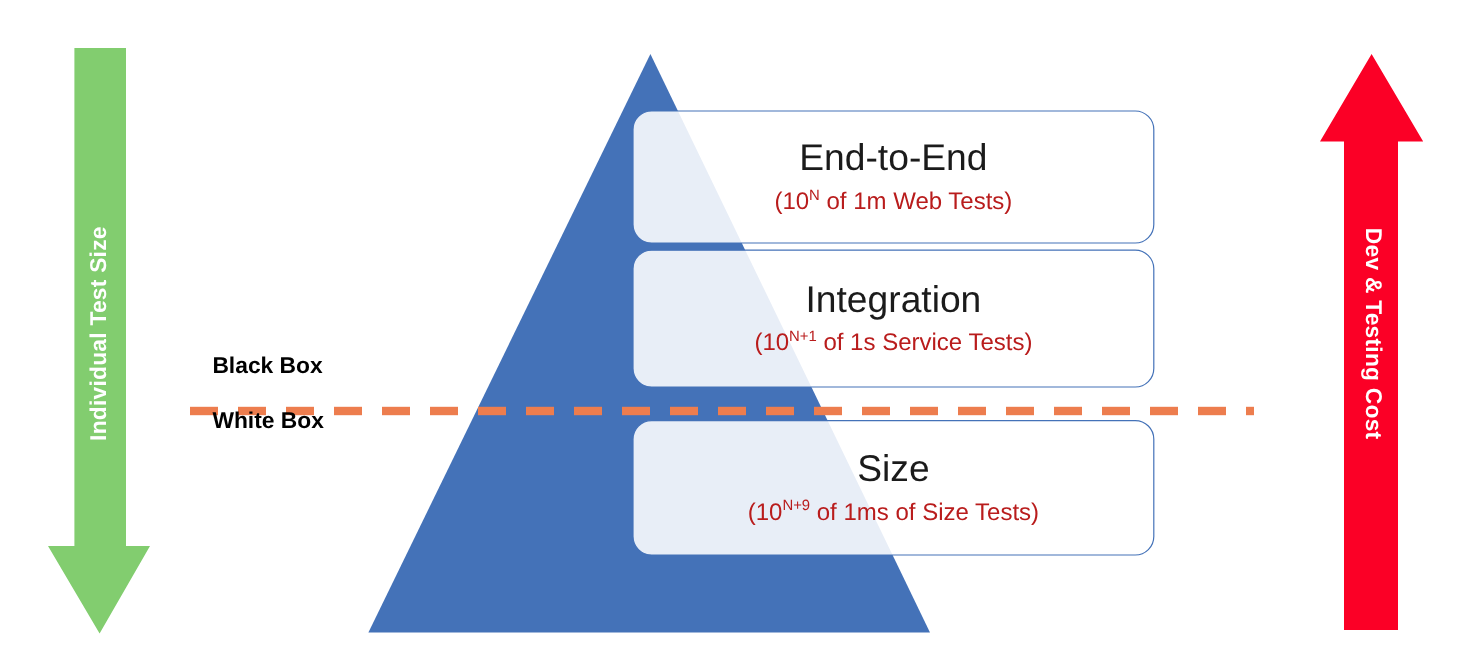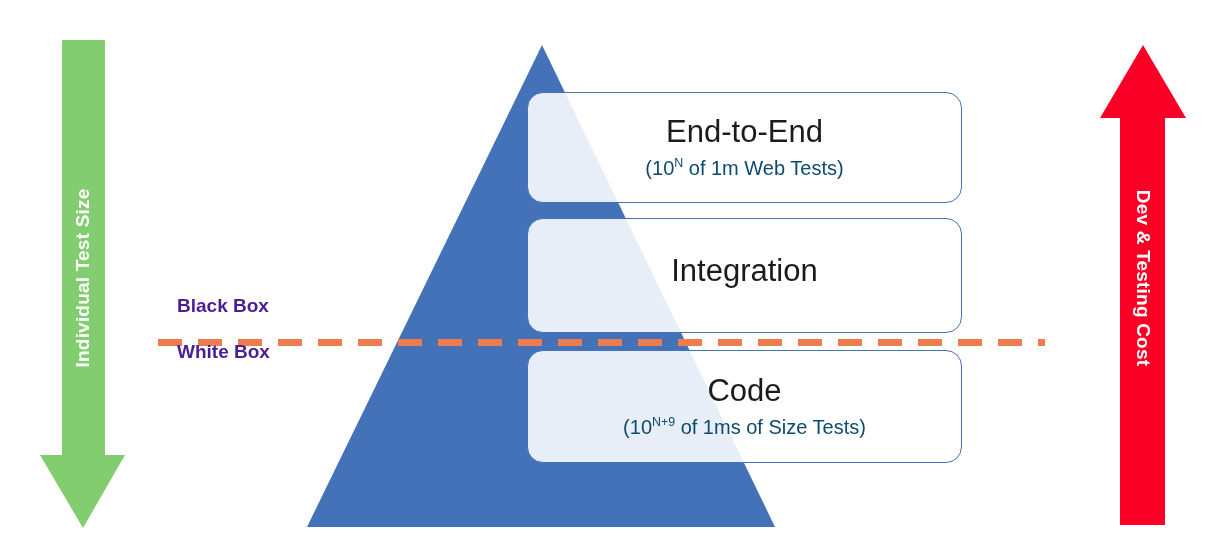--- a/index.html
+++ b/index.html
@@ -69,33 +69,33 @@
     border-radius: 16px;
     box-sizing: border-box;
     background: rgba(255,255,255,0.88);
     display: flex;
     flex-direction: column;
     align-items: center;
     justify-content: center;
     margin-left: 42px;
   }
   #layer-0 { top: 92px;  height: 111px; }
-  #layer-1 { top: 218px; height: 115px; }
+  #layer-1 { top: 208px; height: 115px; }
   #layer-2 { top: 350px; height: 113px; }
 
   .layer-title {
     font-size: 31px;
     color: #1b1b1b;
     line-height: 1.05;
     margin-bottom: 8px;
     font-weight: normal;
   }
   .layer-sub {
     font-size: 20px;
-    color: #0c4a6e;
+    color: #b91c1c;
     line-height: 1.1;
     font-weight: normal;
   }
   .layer-sub sup {
     font-size: 0.62em;
     vertical-align: super;
     line-height: 0;
   }
 
   
@@ -107,21 +107,21 @@
     height: 7px;
     background: repeating-linear-gradient(
       to right,
       #ED7D4E 0px, #ED7D4E 24px,
       rgba(0,0,0,0) 24px, rgba(0,0,0,0) 40px
     );
   }
 
   .box-label {
     position: absolute;
-    color: #4c1d95;
+    color: #000000;
     font-weight: bold;
     font-size: 19px;
     white-space: nowrap;
   }
   #label-black-box { left: 177px; top: 295px; }
   #label-white-box { left: 177px; top: 341px; }
 </style>
 </head>
 <body>
 
@@ -141,24 +141,25 @@
   </svg>
   <div class="arrow-label arrow-label-right">Dev &amp; Testing Cost</div>
 
   <div class="layer-box" id="layer-0">
     <div class="layer-title">End-to-End</div>
     <div class="layer-sub"><span>(10</span><sup>N</sup><span> of 1m Web Tests)</span></div>
   </div>
 
   <div class="layer-box" id="layer-1">
     <div class="layer-title">Integration</div>
+    <div class="layer-sub"><span>(10</span><sup>N+1</sup><span> of 1s Service Tests)</span></div>
   </div>
 
   <div class="layer-box" id="layer-2">
-    <div class="layer-title">Code</div>
+    <div class="layer-title">Size</div>
     <div class="layer-sub"><span>(10</span><sup>N+9</sup><span> of 1ms of Size Tests)</span></div>
   </div>
 
   <div class="divider"></div>
   <div class="box-label" id="label-black-box">Black Box</div>
   <div class="box-label" id="label-white-box">White Box</div>
 
 </div>
 
 </body></html>

